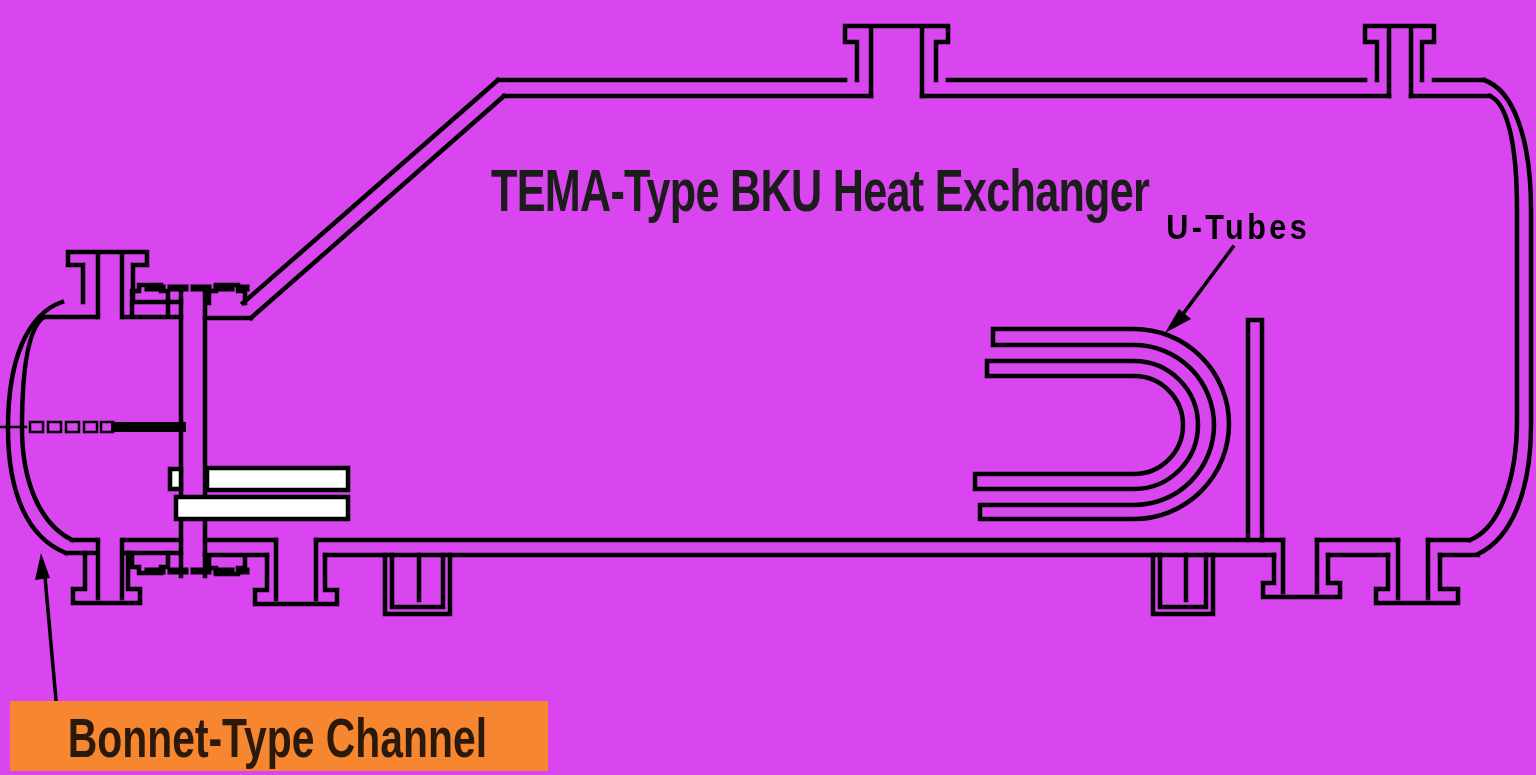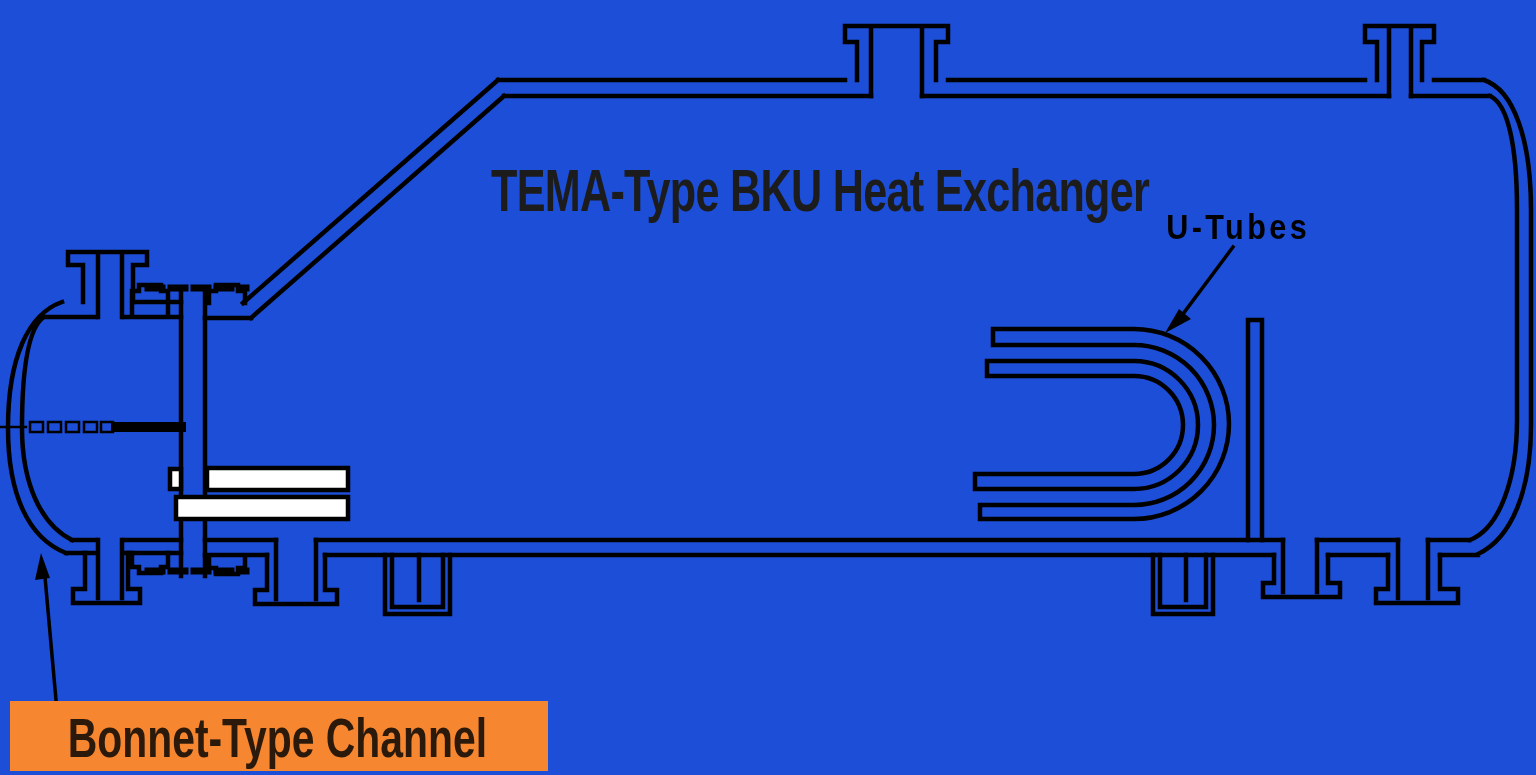--- a/index.html
+++ b/index.html
@@ -1,16 +1,16 @@
 <!DOCTYPE html>
 <html><head>
 <meta charset="utf-8">
 <style>
   html,body{margin:0;padding:0;background:#ffffff;}
-  .stage{position:relative;width:1536px;height:775px;background:#1d4ed8;overflow:hidden;}
+  .stage{position:relative;width:1536px;height:775px;background:#d946ef;overflow:hidden;}
   svg{display:block;}
   text{font-family:"Liberation Sans", sans-serif;font-weight:bold;}
   .title-text{font-size:60px;letter-spacing:-1px;}
   .utubes-text{font-size:36px;letter-spacing:4px;}
   .callout-text{font-size:56px;letter-spacing:0px;}
 </style>
 </head>
 <body>
 
 <div class="stage">

